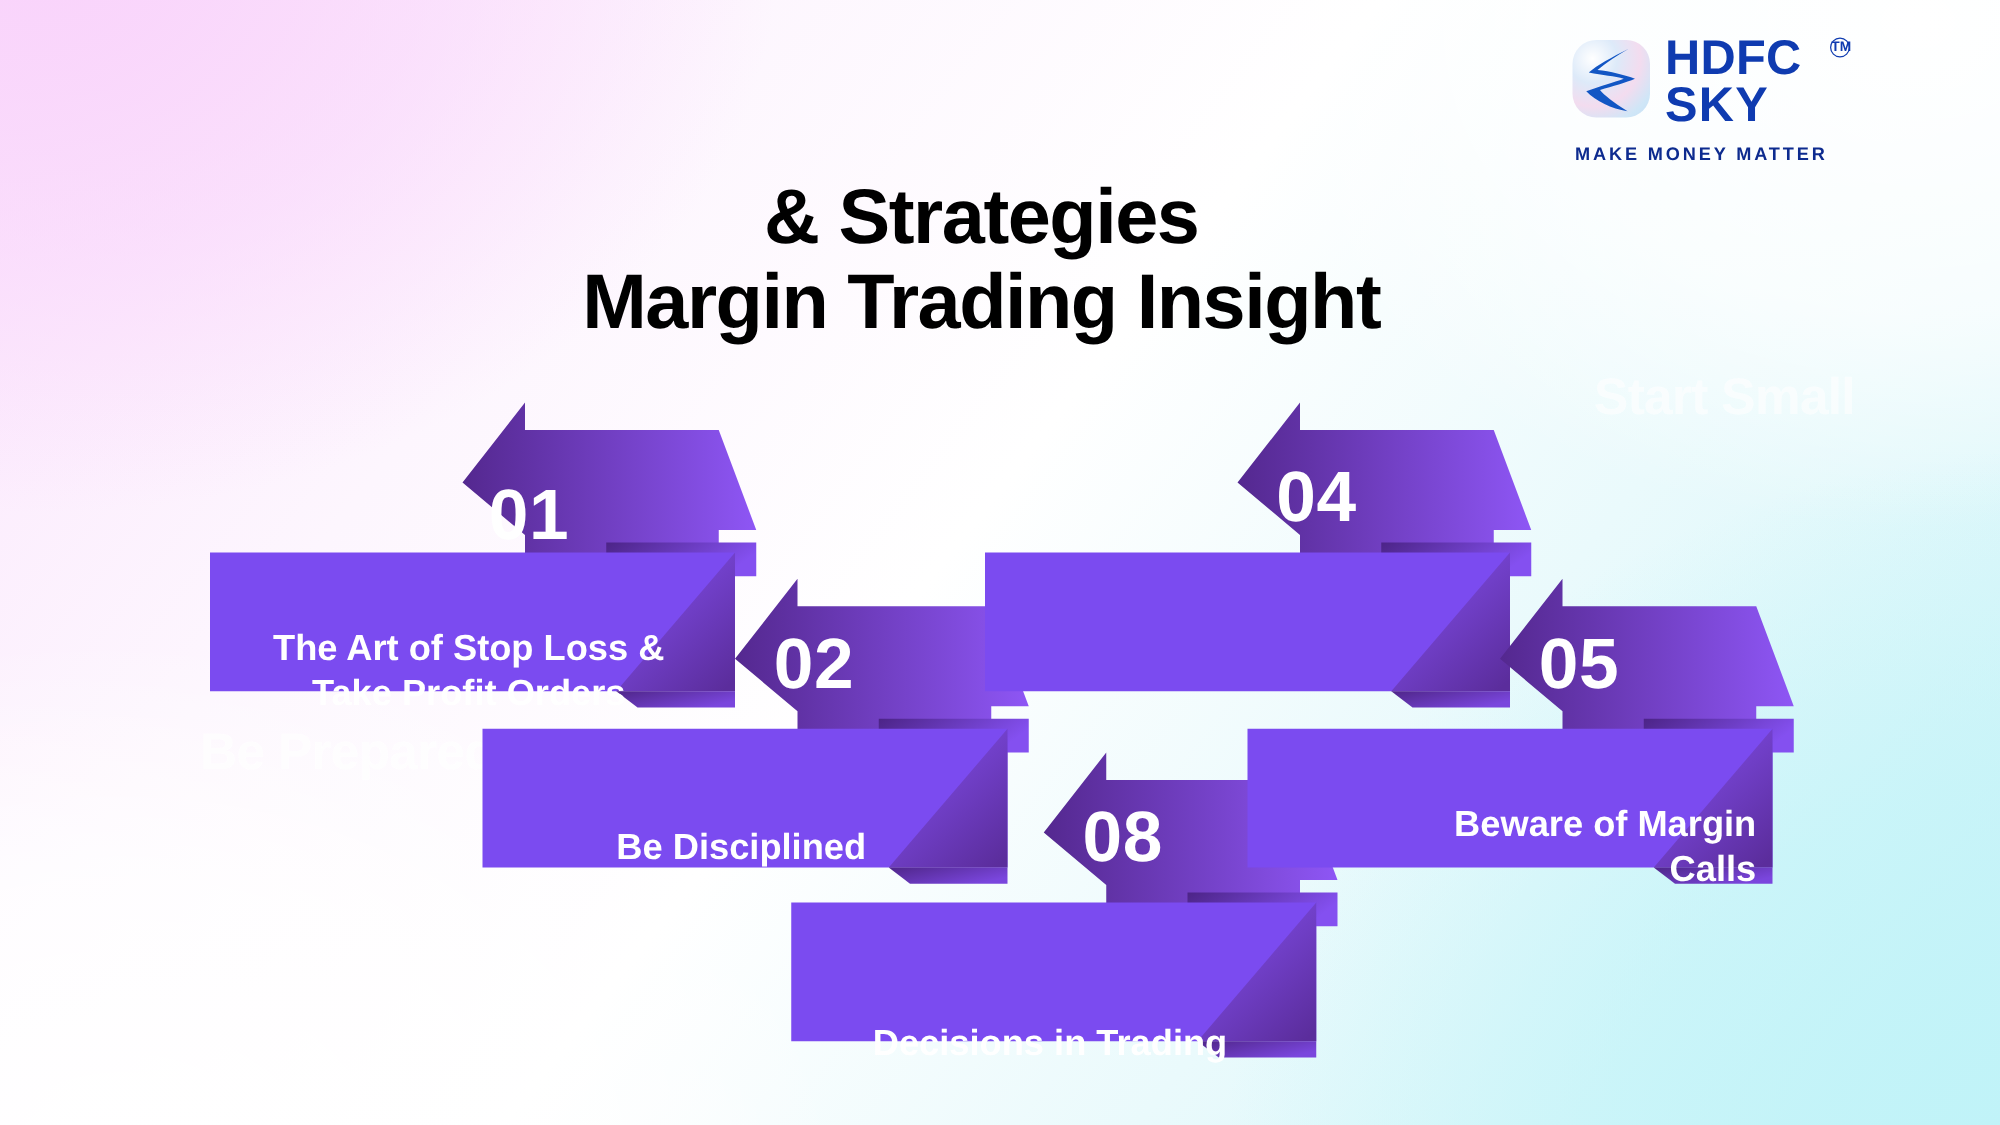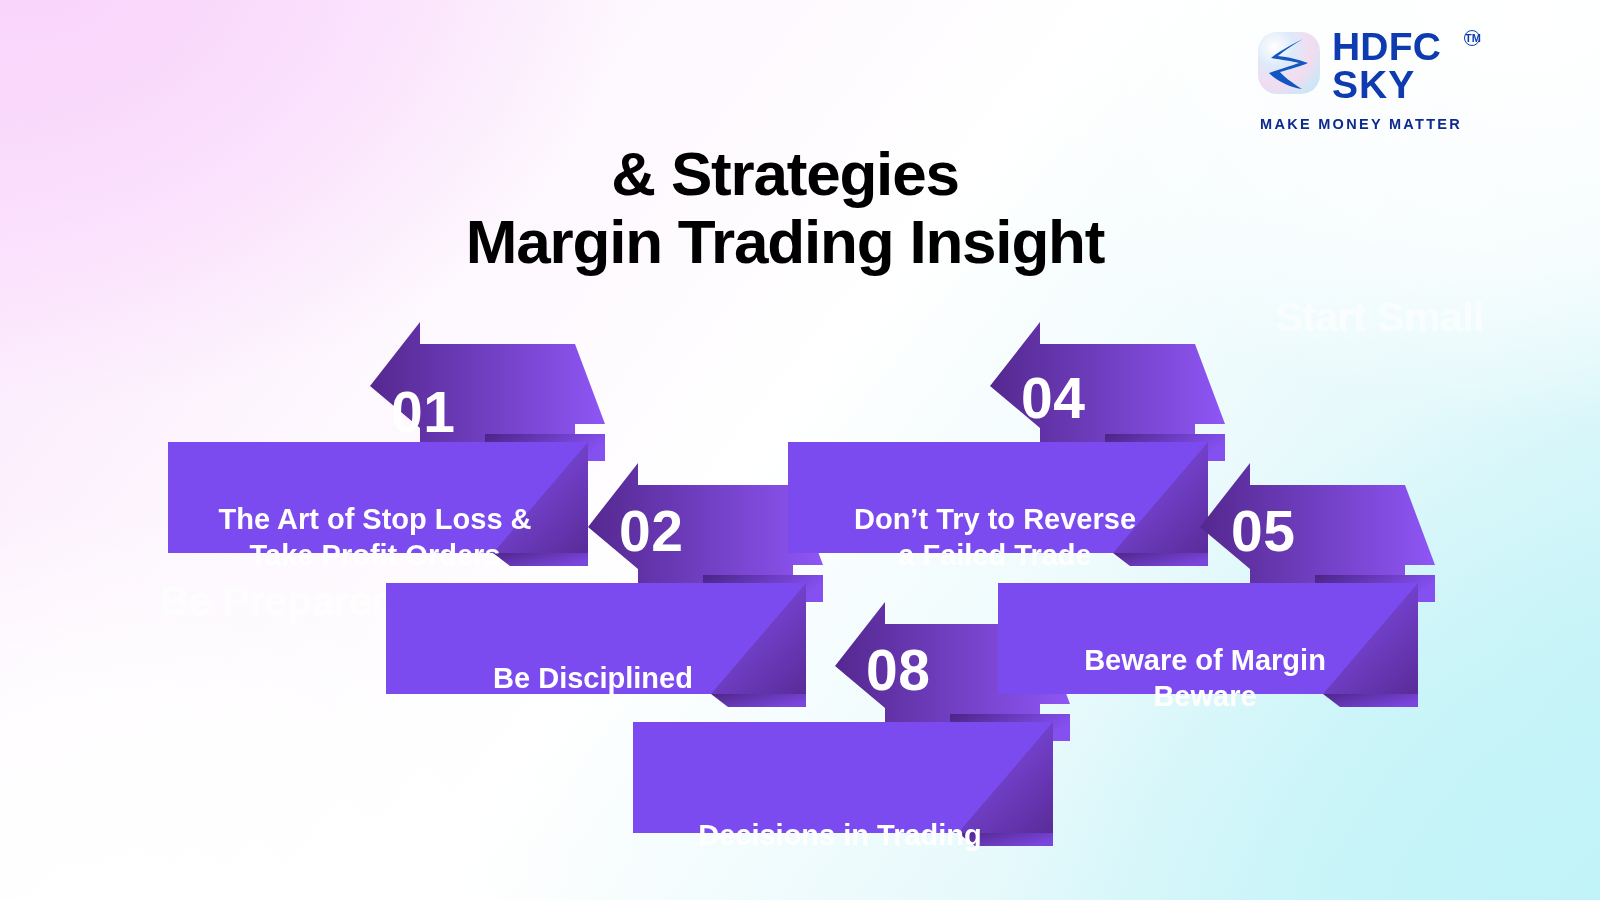--- a/index.html
+++ b/index.html
@@ -282,24 +282,20 @@
             <stop offset="1" stop-color="#7a46dd"></stop>
         </linearGradient>
       </defs>
       <path d="M255 6 L255 28 L410 28 L440 108 L410 108 L410 140 L255 140 L255 112 L205 70 Z" fill="url(#g4arrow)"></path>
       <path d="M320 118 L440 118 L440 145 L320 145 Z" fill="url(#g4fold)"></path>
       <rect x="3" y="126" width="420" height="111" fill="#7b4bf0"></rect>
       <path d="M423 126 L423 237 L328 237 Z" fill="url(#g4tail)"></path>
       <path d="M328 237 L423 237 L423 250 L345 250 Z" fill="url(#g4bot)"></path>
     </svg>
     <div class="step-num" style="left:236px; top:54px;">04</div>
-    <div class="step-label" style="left:10px; top:140px; width:400px;">
-      <span>Don’t Try to Reverse</span><br>
-      <span>a Failed Trade</span>
-    </div>
   </div>
 
   <div class="step" id="step-5" style="left:995px; top:457px; width:440px; height:250px;">
     <svg width="440" height="250" viewBox="0 0 440 250" xmlns="http://www.w3.org/2000/svg">
       <defs>
         <linearGradient id="g5arrow" x1="0" y1="0.5" x2="1" y2="0.5">
           <stop offset="0" stop-color="#54288f"></stop>
             <stop offset="1" stop-color="#8e56f5"></stop>
         </linearGradient>
         <linearGradient id="g5fold" x1="0" y1="0" x2="1" y2="0.3">
@@ -315,19 +311,19 @@
             <stop offset="1" stop-color="#7a46dd"></stop>
         </linearGradient>
       </defs>
       <path d="M255 6 L255 28 L410 28 L440 108 L410 108 L410 140 L255 140 L255 112 L205 70 Z" fill="url(#g5arrow)"></path>
       <path d="M320 118 L440 118 L440 145 L320 145 Z" fill="url(#g5fold)"></path>
       <rect x="3" y="126" width="420" height="111" fill="#7b4bf0"></rect>
       <path d="M423 126 L423 237 L328 237 Z" fill="url(#g5tail)"></path>
       <path d="M328 237 L423 237 L423 250 L345 250 Z" fill="url(#g5bot)"></path>
     </svg>
     <div class="step-num" style="left:236px; top:46px;">05</div>
-    <div class="step-label" style="left:10px; top:140px; width:400px;">
+    <div class="step-label" style="left:10px; top:140px; width:400px;text-align:right;">
       <span>Beware of Margin</span><br>
-      <span>Beware</span>
+      <span>Calls</span>
     </div>
   </div>
 
 </div>
 
 </body></html>

